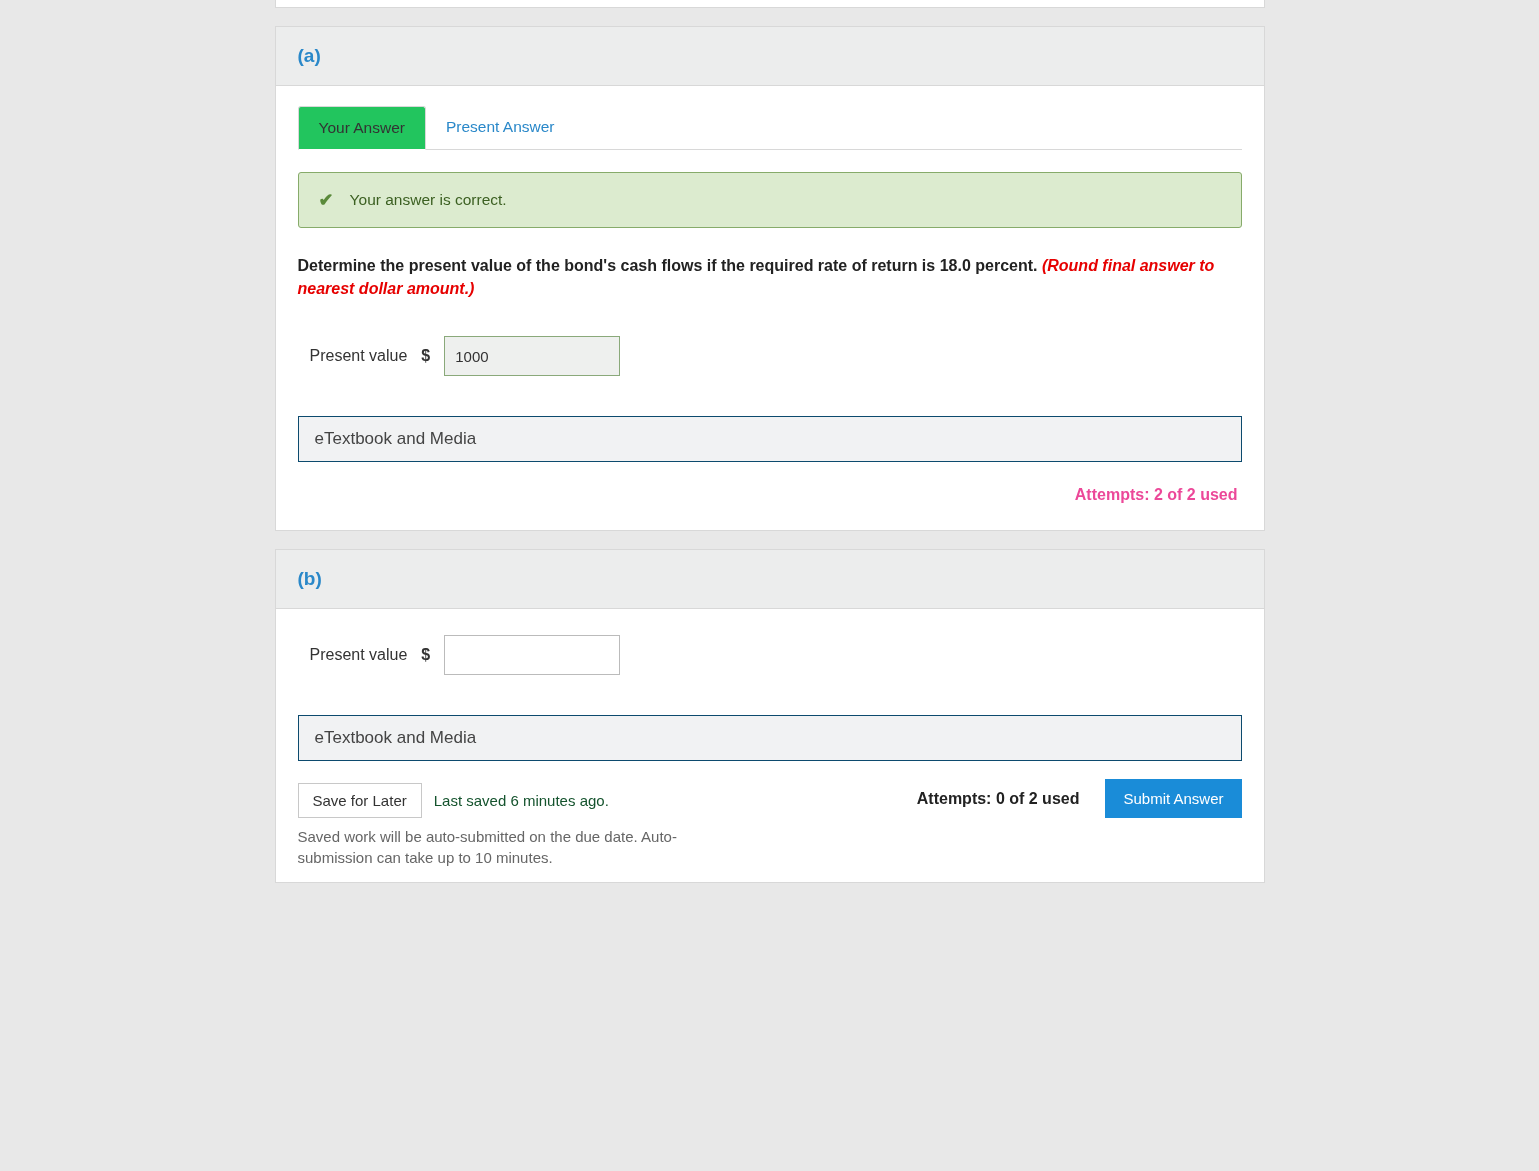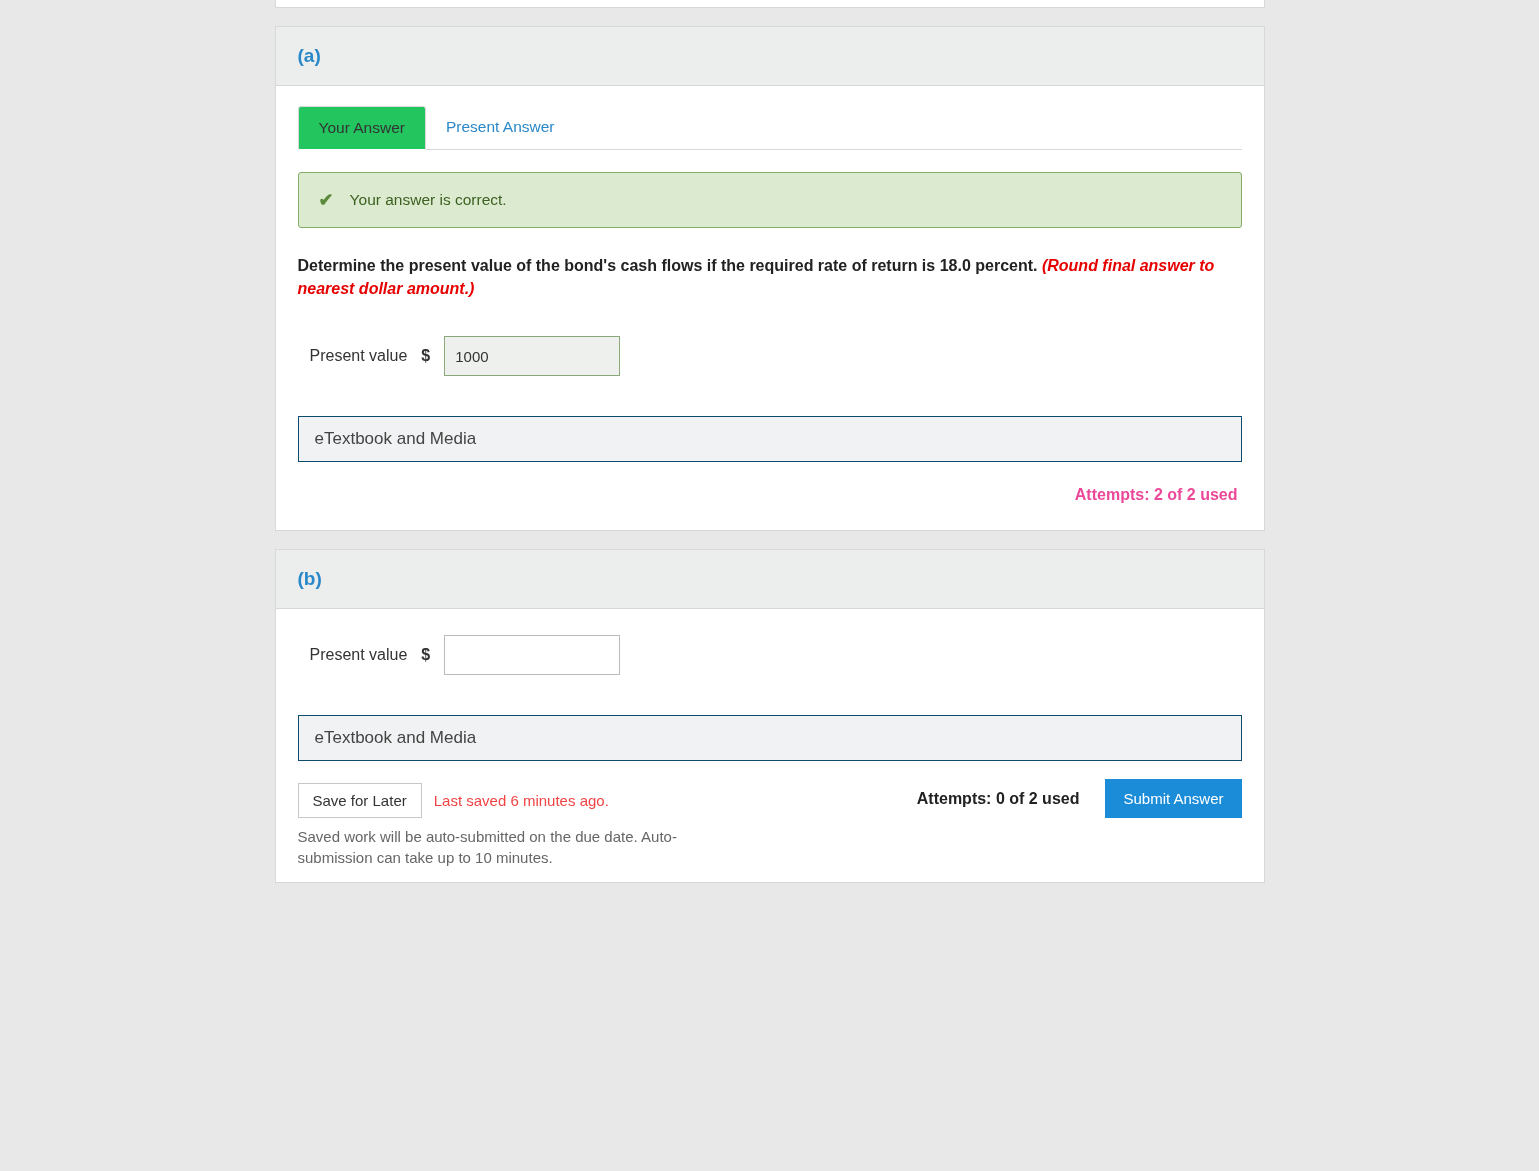--- a/index.html
+++ b/index.html
@@ -150,21 +150,21 @@
   .btn-outline {
     background: #fff;
     border: 1px solid #c8c8c8;
     padding: 8px 14px;
     font-size: 15px;
     color: #333;
     cursor: pointer;
     font-family: inherit;
   }
   .saved-text {
-    color: #ef4444;
+    color: #14532d;
     font-size: 15px;
   }
   .right-group {
     display: flex;
     align-items: center;
     gap: 26px;
   }
   .attempts-inline {
     font-weight: 700;
     font-size: 16px;

